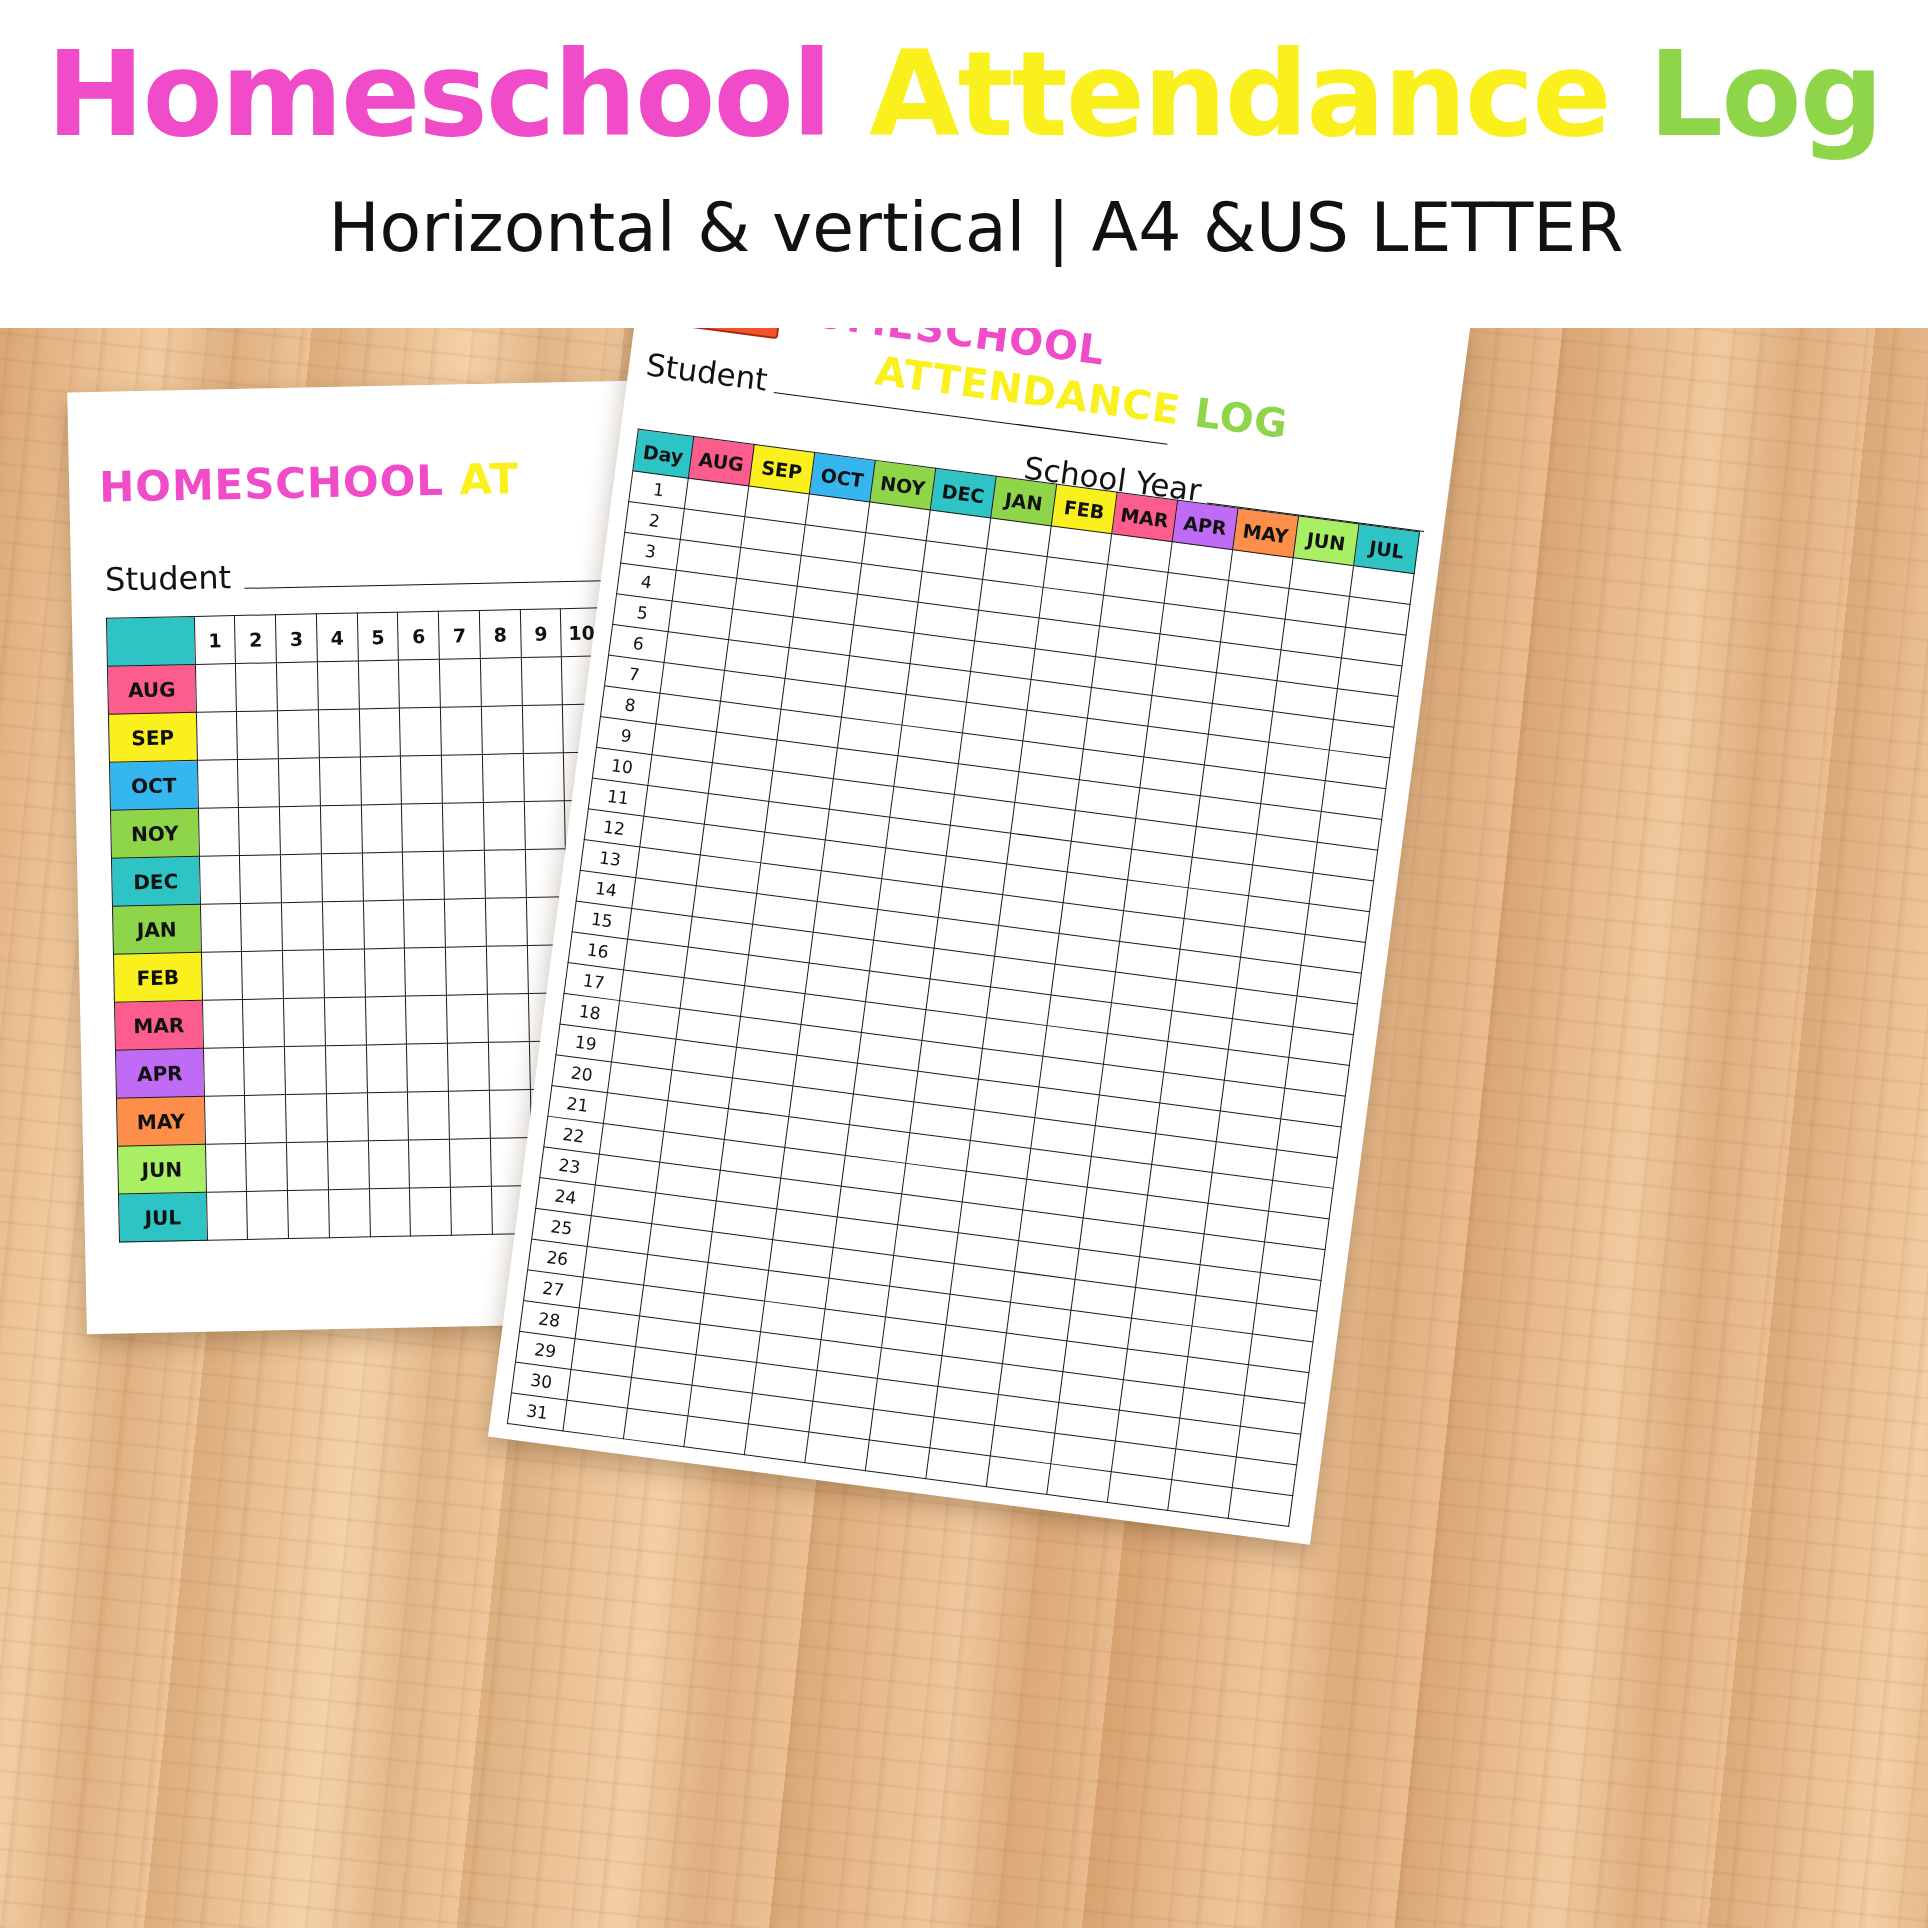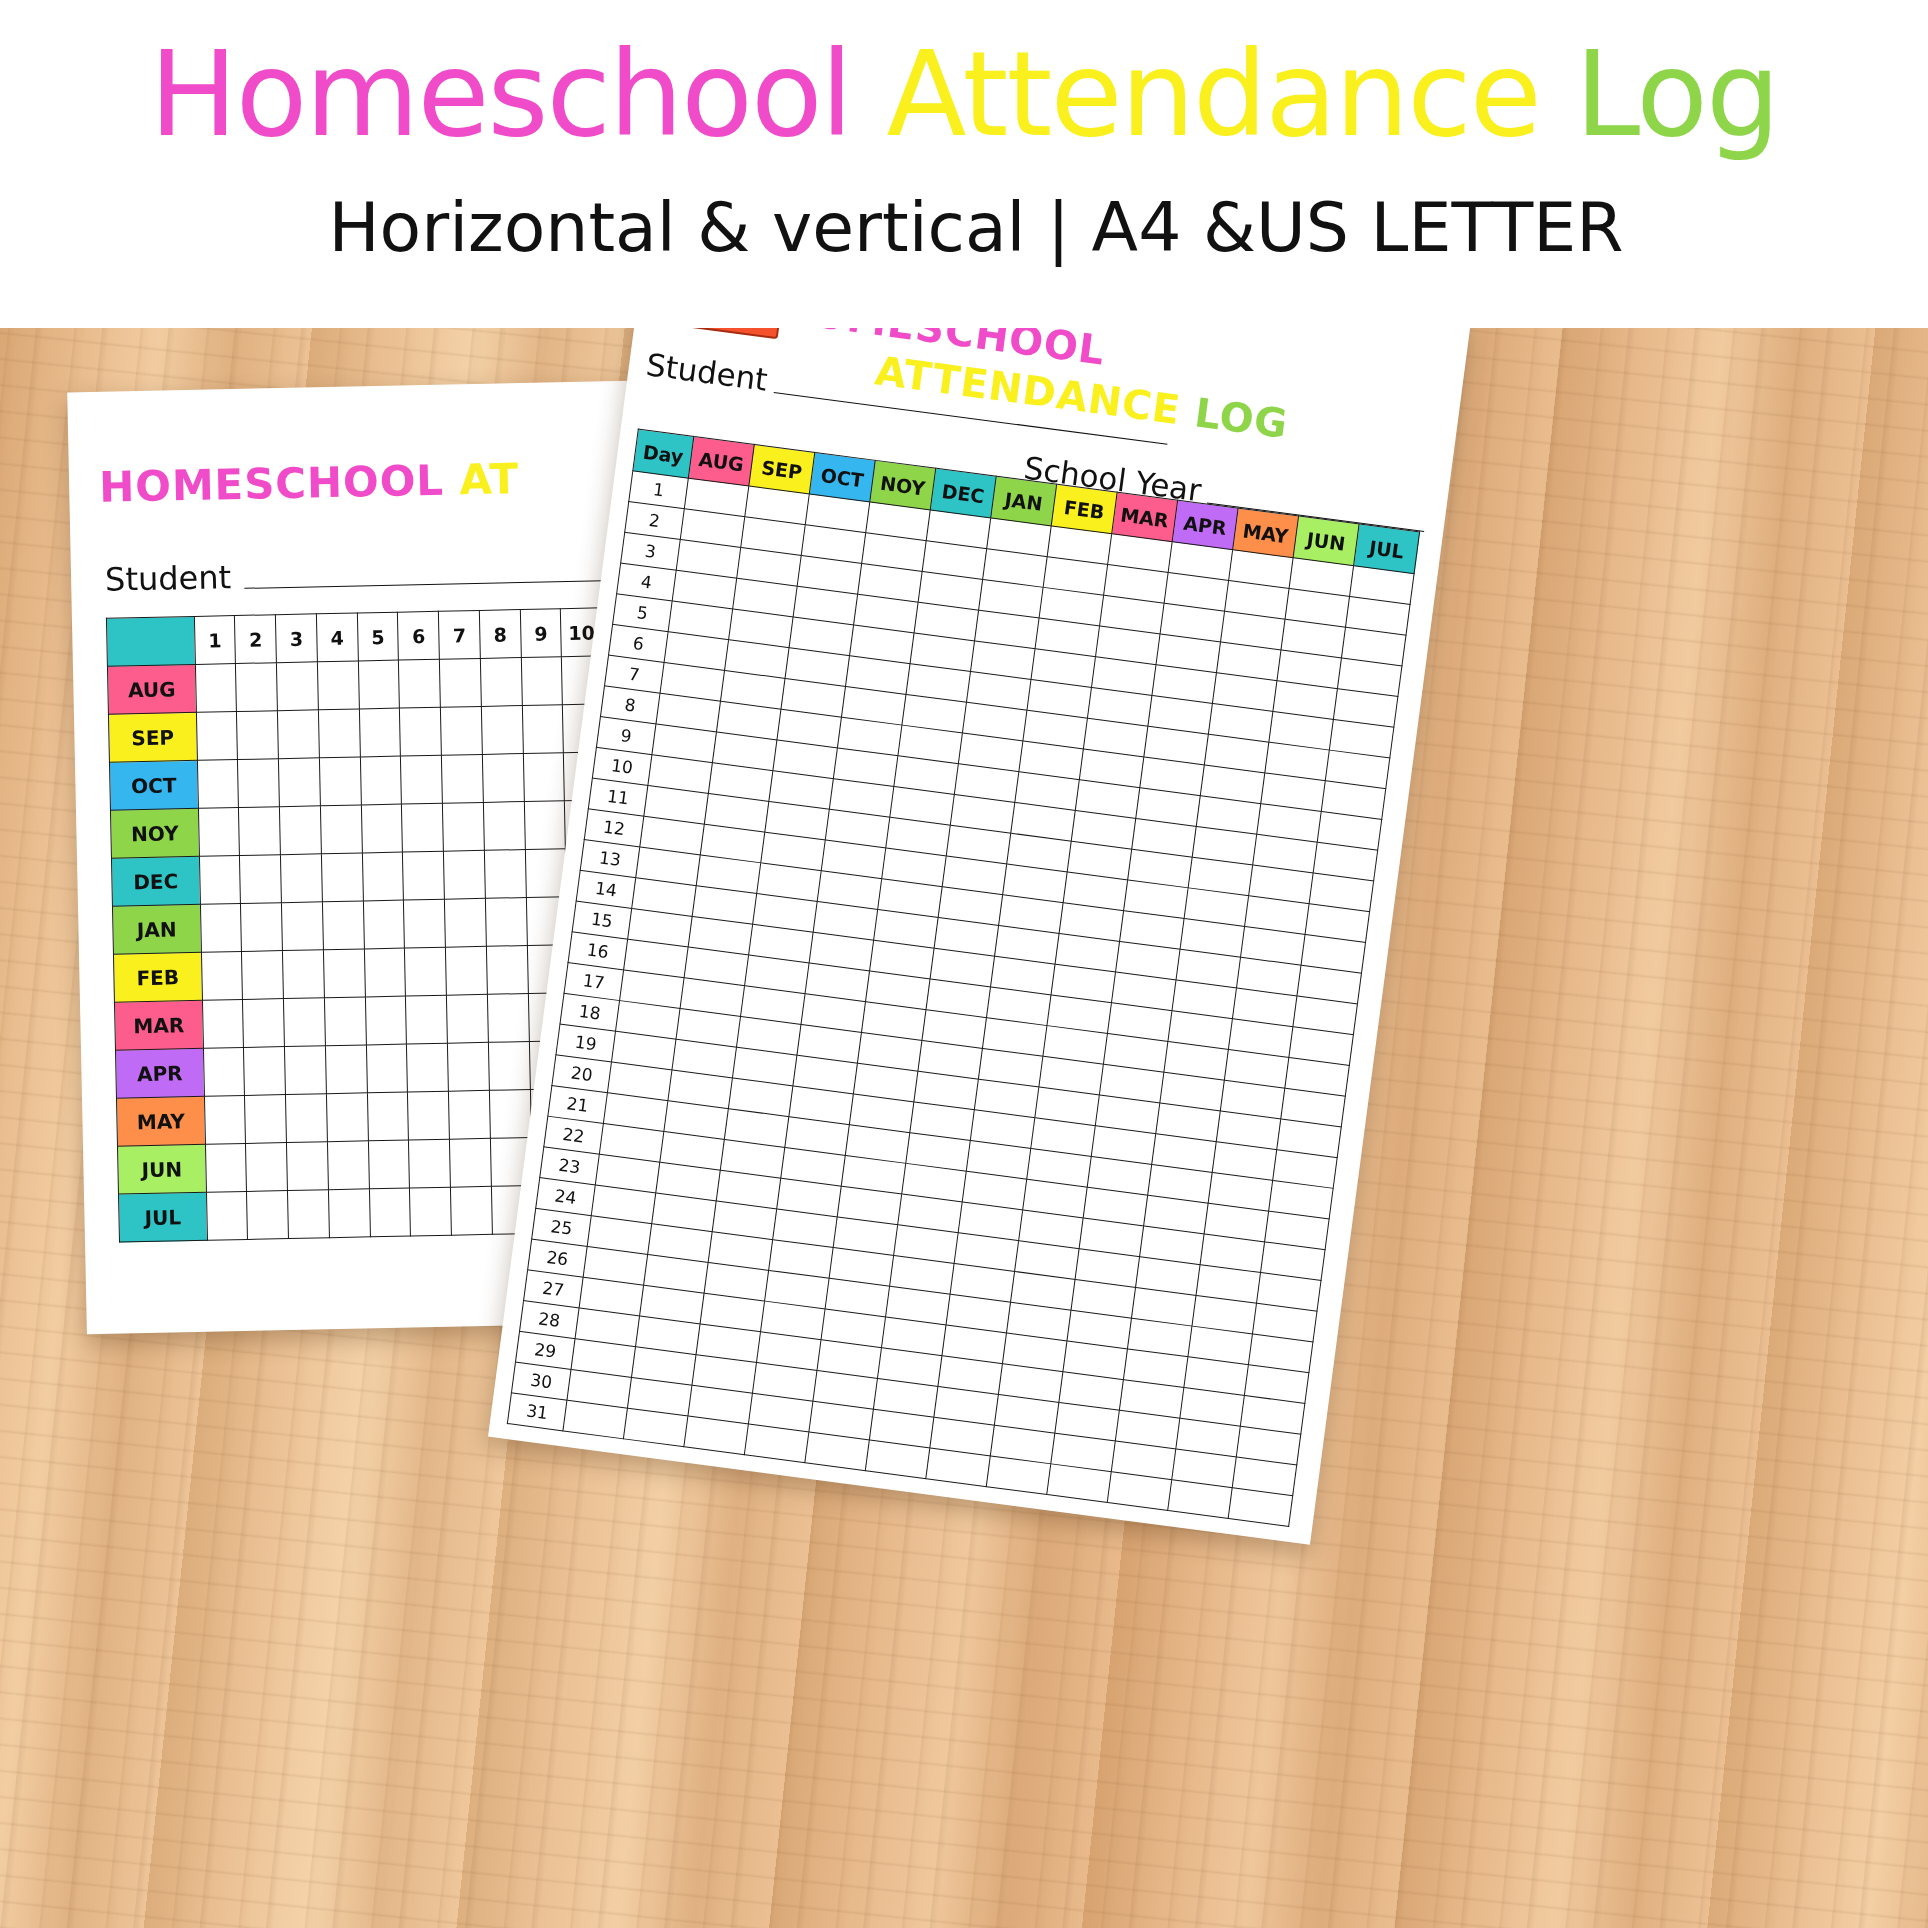--- a/index.html
+++ b/index.html
@@ -23,21 +23,21 @@
     height: 328px;
     background: #ffffff;
     z-index: 40;
   }
   #title-line {
     position: absolute;
     left: 0; top: 26px;
     width: 1928px;
     text-align: center;
     font-family: "DejaVu Sans", sans-serif;
-    font-weight: normal;
+    font-weight: bold;
     font-size: 117px;
     letter-spacing: -1.9px;
     white-space: nowrap;
   }
   #title-line span { display: inline; }
   #subtitle-line {
     position: absolute;
     left: 12px; top: 188px;
     width: 1928px;
     text-align: center;

